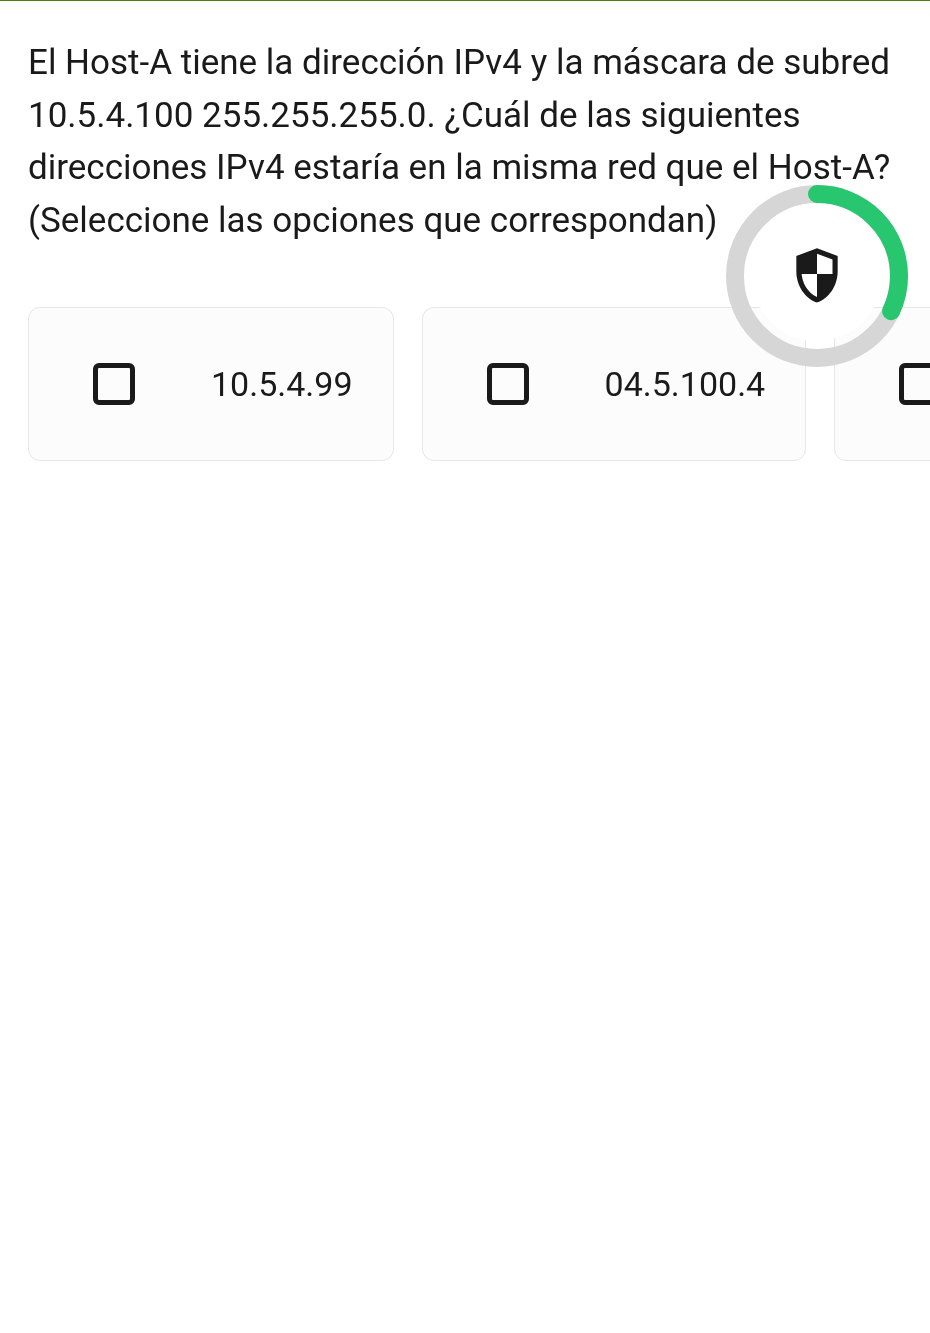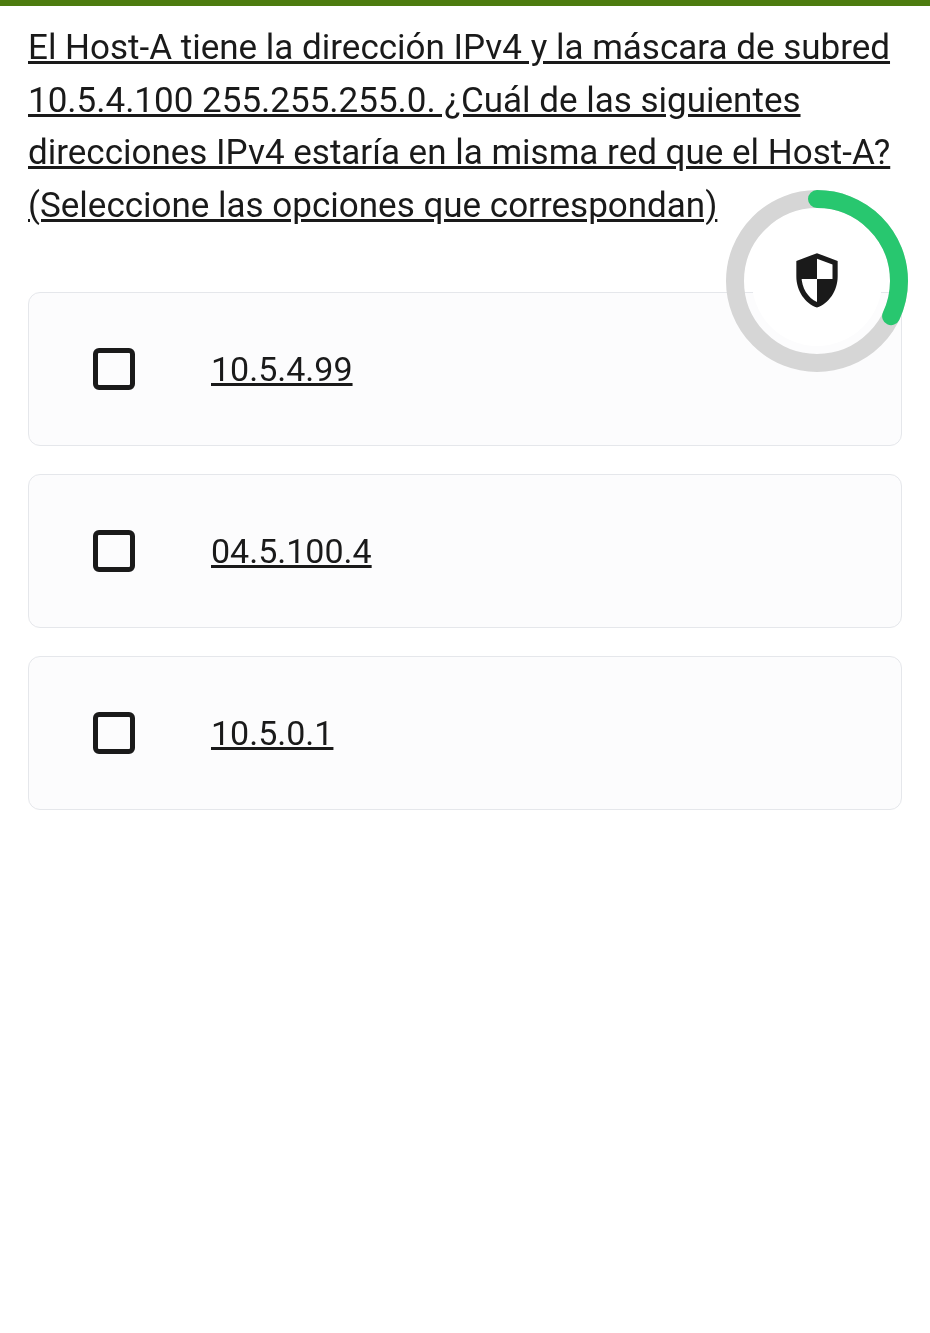--- a/index.html
+++ b/index.html
@@ -8,24 +8,23 @@
       padding: 0;
     }
     body {
       font-family: -apple-system, BlinkMacSystemFont, "Segoe UI", Roboto, Helvetica, Arial, sans-serif;
       background: #ffffff;
       width: 930px;
       margin: 0 auto;
       color: #1a1a1a;
     }
     .container {
-      padding: 16px 28px 0 28px;
-      border-top: 6px solid #4d7c0f;
+      padding: 36px 28px 0 28px;
+      border-top: 1px solid #4d7c0f;
       position: relative;
-      text-decoration: underline;
     }
     .question-text {
       font-size: 35px;
       line-height: 1.5;
       color: #1a1a1a;
       margin-bottom: 60px;
       max-width: 870px;
     }
     .progress-badge {
       position: absolute;
@@ -61,21 +60,21 @@
       align-items: center;
       justify-content: center;
     }
     .shield-icon svg {
       width: 62px;
       height: 62px;
       fill: #1a1a1a;
     }
     .options {
       display: flex;
-      flex-direction: column;
+      flex-direction: row;
       gap: 28px;
     }
     .option {
       border: 1px solid #e5e7eb;
       border-radius: 12px;
       background: #fcfcfd;
       padding: 55px 40px;
       display: flex;
       align-items: center;
       gap: 76px;

